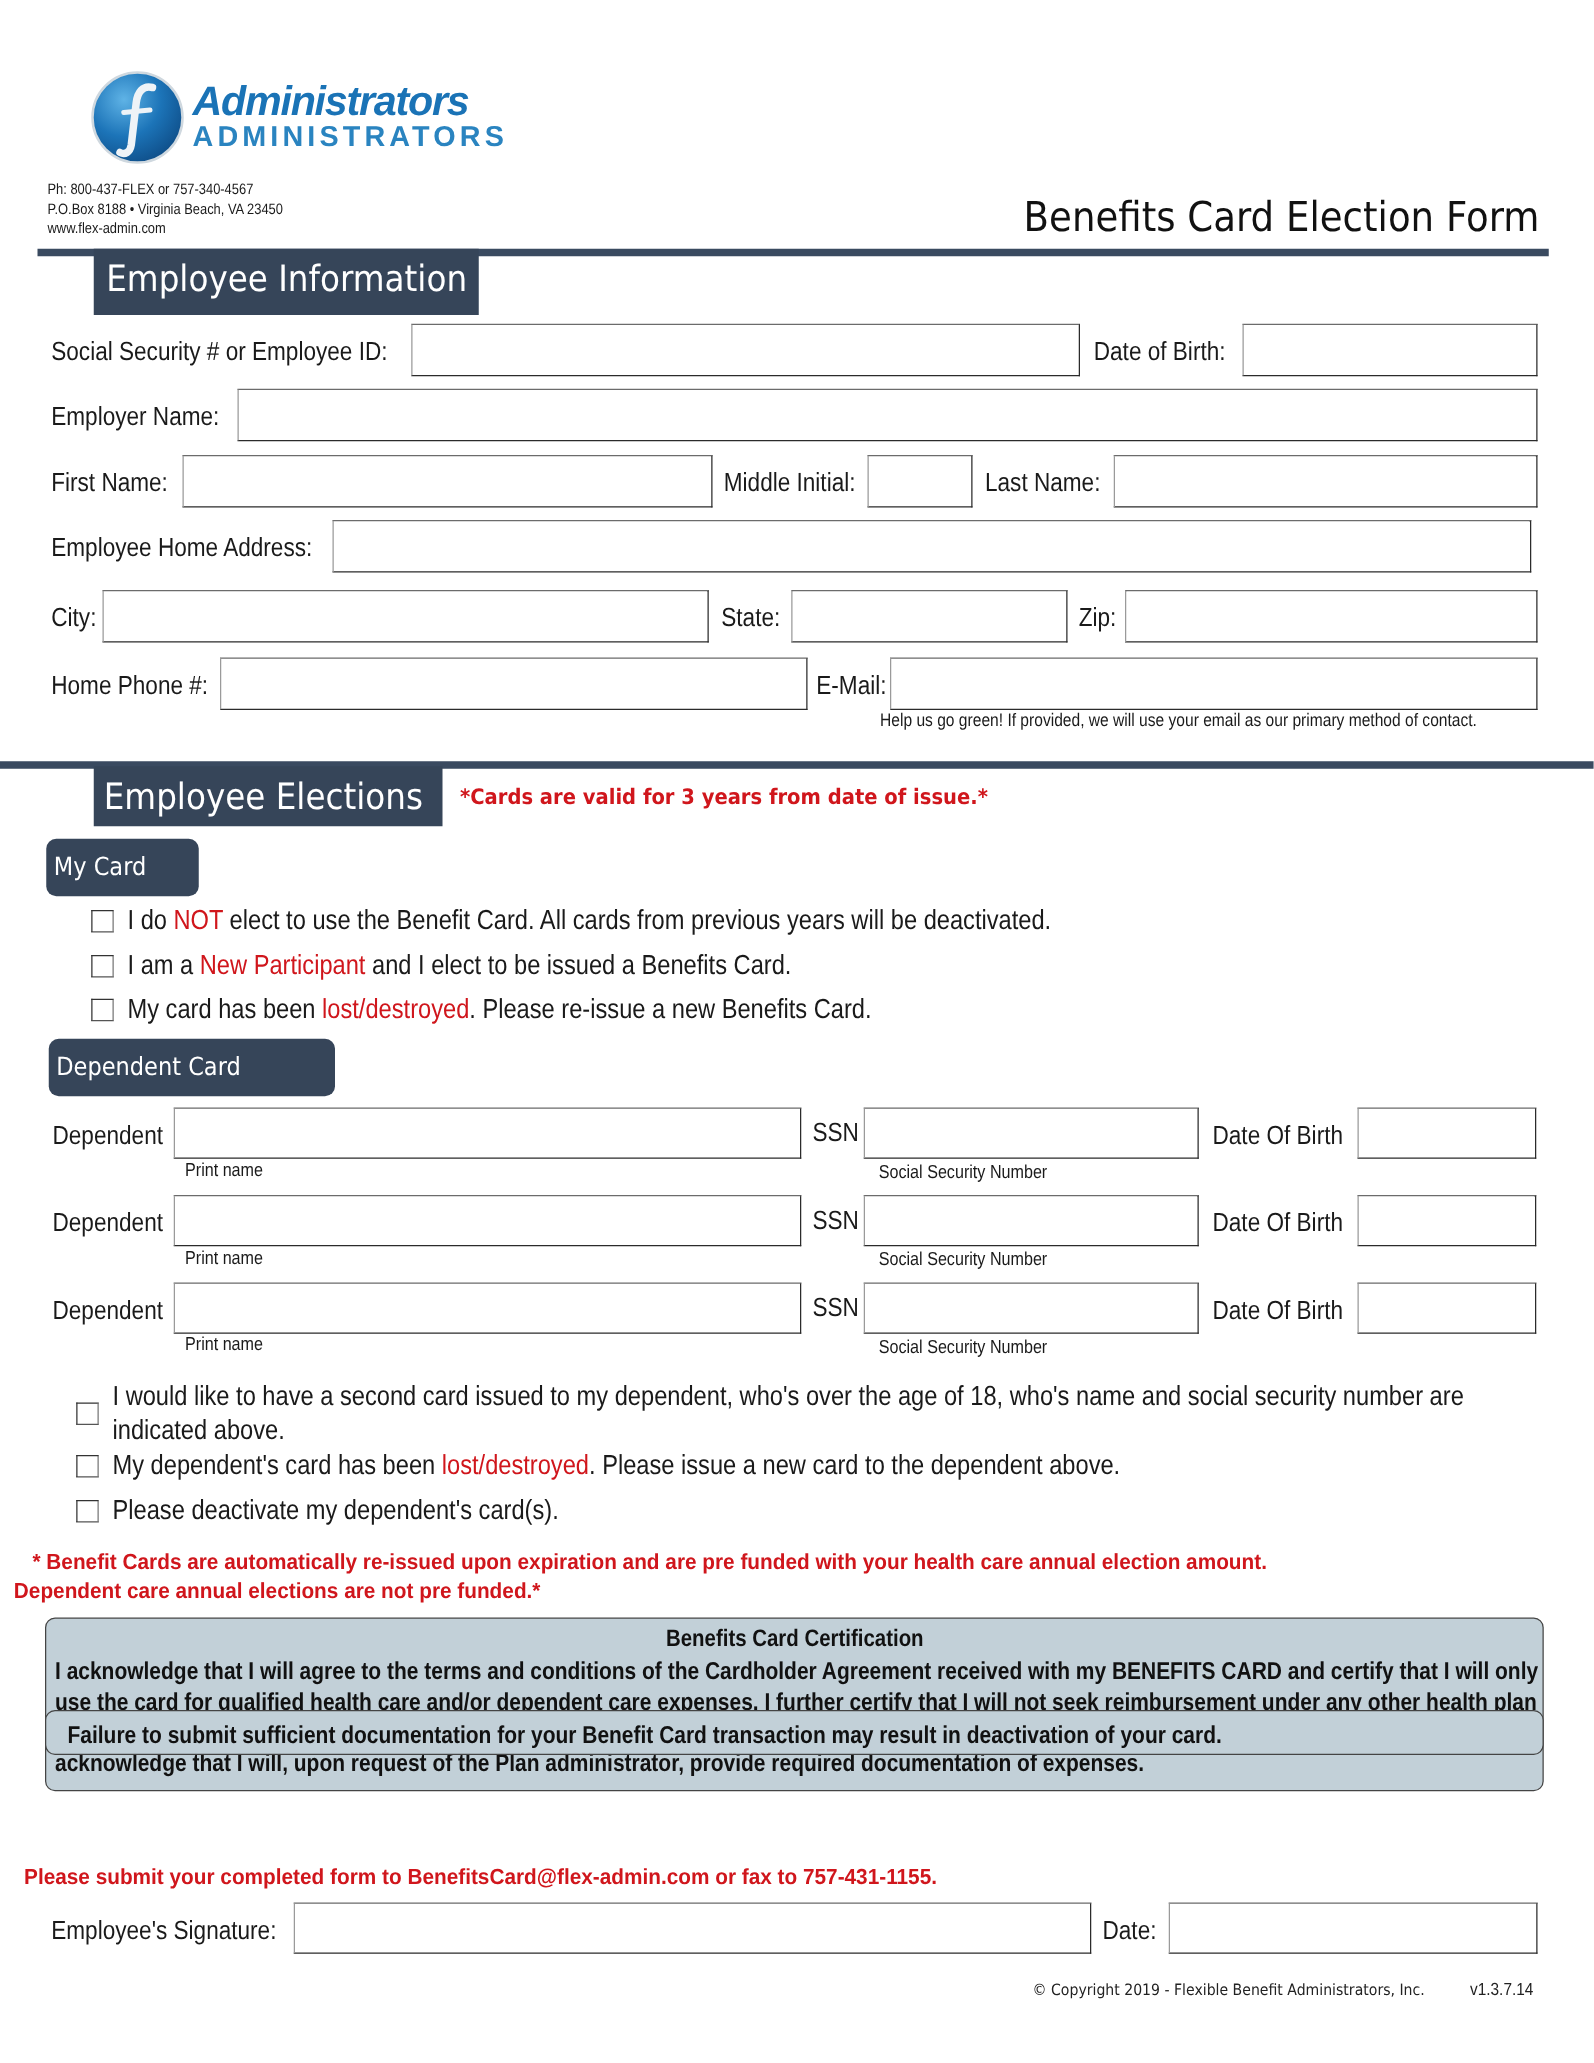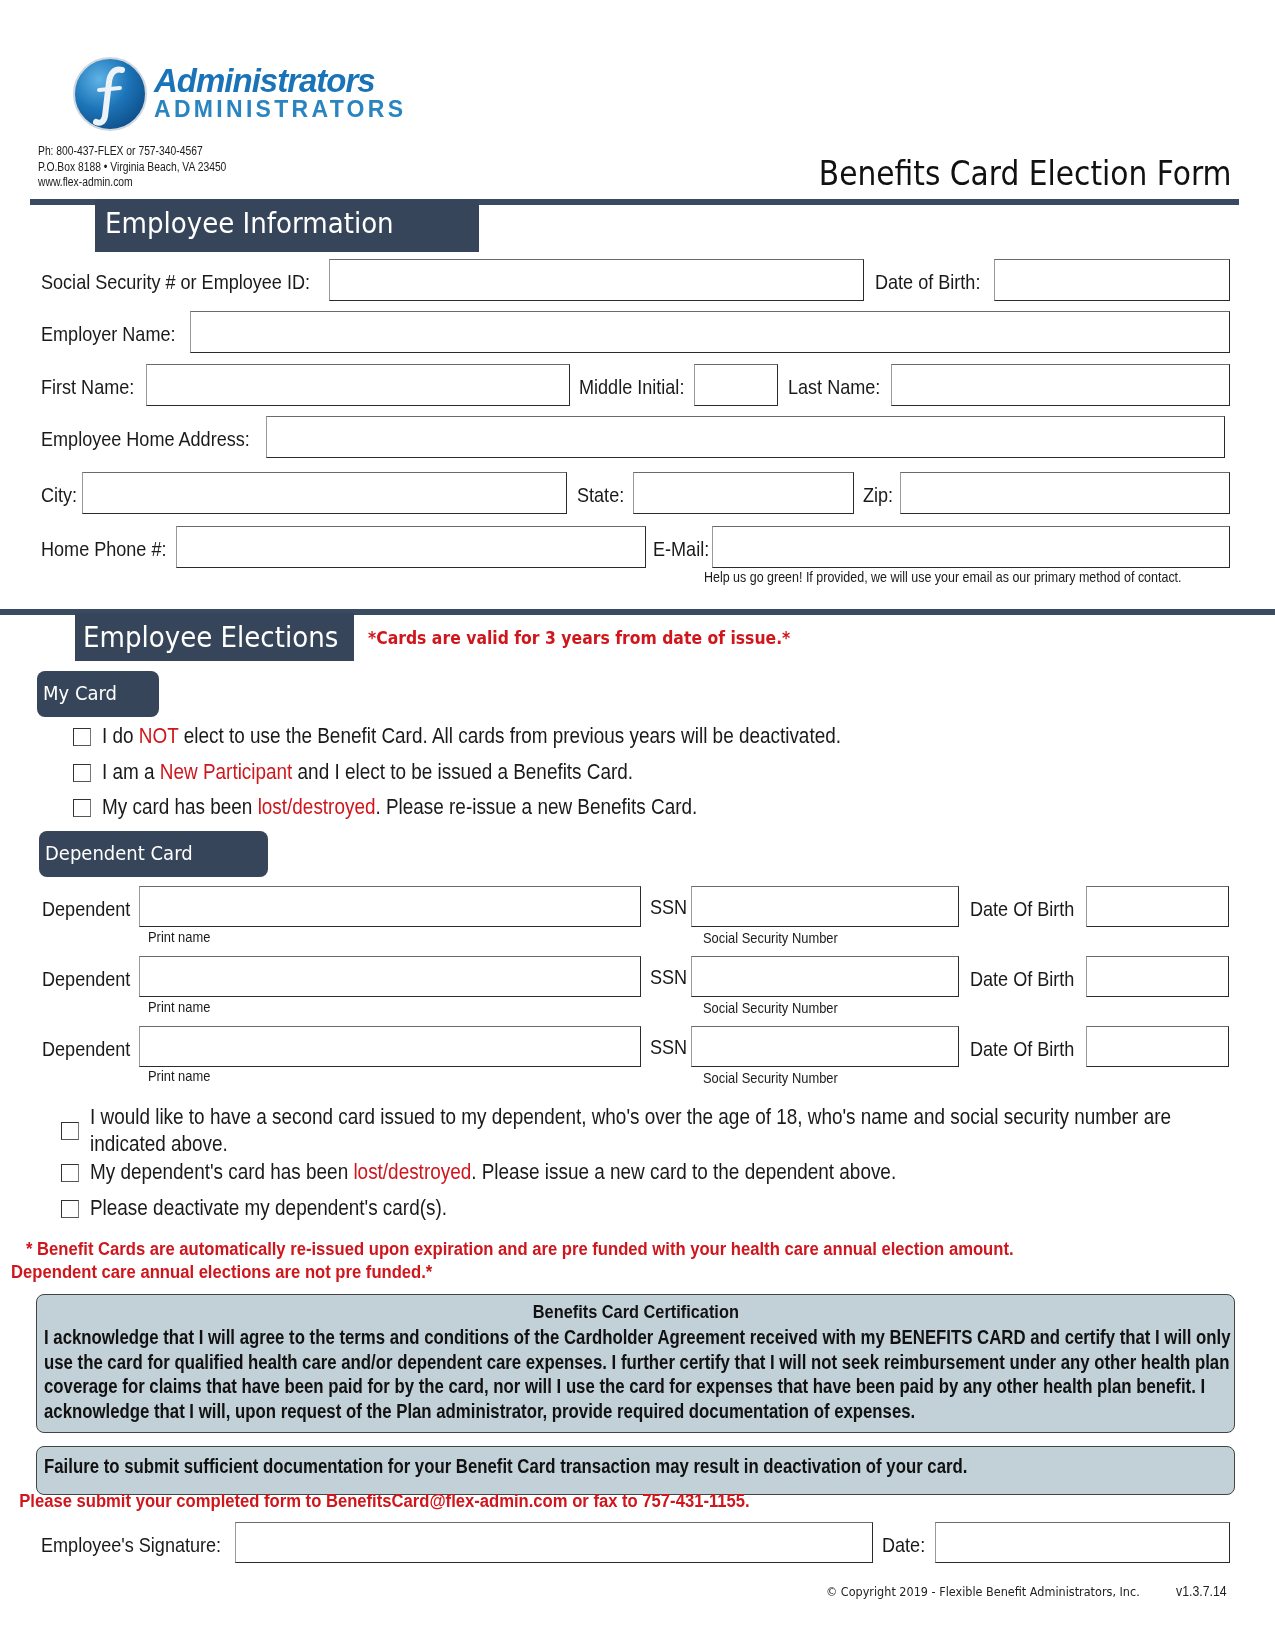--- a/index.html
+++ b/index.html
@@ -44,21 +44,21 @@
   <div class="abs logo-text2" style="left:84px;top:42px;font-weight:bold;">ADMINISTRATORS</div>
 </div>
 
 <div class="small" style="left:38px;top:144px;font-size:12px;">Ph: 800-437-FLEX or 757-340-4567</div>
 <div class="small" style="left:38px;top:160px;font-size:12px;">P.O.Box 8188 • Virginia Beach, VA 23450</div>
 <div class="small" style="left:38px;top:175px;font-size:12px;">www.flex-admin.com</div>
 
 <div class="abs" style="right:43px;top:154px;font-family:'DejaVu Sans',sans-serif;font-size:33px;color:#111;transform:scaleX(0.9);transform-origin:right center;white-space:nowrap;">Benefits Card Election Form</div>
 
 <div class="band" style="top:199px;"></div>
-<div class="tab sq" style="left:75px;top:199px;width:384px;height:53px;line-height:44px;padding-left:10px;margin-left:20px;"><span>Employee Information</span></div>
+<div class="tab sq" style="left:75px;top:199px;width:308px;height:53px;line-height:44px;padding-left:10px;"><span>Employee Information</span></div>
 
 <div class="lbl" style="left:41px;top:271px;">Social Security # or Employee ID:</div>
 <div class="box" style="left:329px;top:259px;width:535px;height:42px;"><input value="" style=""></div>
 <div class="lbl" style="left:875px;top:271px;">Date of Birth:</div>
 <div class="box" style="left:994px;top:259px;width:236px;height:42px;"><input value="" style=""></div>
 
 <div class="lbl" style="left:41px;top:323px;">Employer Name:</div>
 <div class="box" style="left:190px;top:311px;width:1040px;height:42px;"><input value="" style=""></div>
 
 <div class="lbl" style="left:41px;top:376px;">First Name:</div>
@@ -156,21 +156,21 @@
 </div>
 
 <div class="rednote" style="top:1239px;"><span>* Benefit Cards are automatically re-issued upon expiration and are pre funded with your health care annual election amount.</span></div>
 <div class="rednote" style="top:1262px;"><span>Dependent care annual elections are not pre funded.*</span></div>
 
 <div class="certbox" style="top:1294px;height:139px;padding:6px 7px;overflow:hidden;">
   <div style="text-align:center;font-weight:bold;font-size:19px;margin-bottom:2px;"><span style="display:inline-block;transform:scaleX(0.86);">Benefits Card Certification</span></div>
   <div class="certtxt">I acknowledge that I will agree to the terms and conditions of the Cardholder Agreement received with my BENEFITS CARD and certify that I will only use the card for qualified health care and/or dependent care expenses.  I further certify that I will not seek reimbursement under any other health plan coverage for claims that have been paid for by the card, nor will I use the card for expenses that have been paid by any other health plan benefit.  I acknowledge that I will, upon request of the Plan administrator, provide required documentation of expenses.</div>
 </div>
 
-<div class="certbox" style="top:1446px;height:49px;padding:8px 7px;">
+<div class="certbox" style="top:1368px;height:36px;padding:8px 17px;">
   <div class="certtxt" style="line-height:22px;">Failure to submit sufficient documentation for your Benefit Card transaction may result in deactivation of your card.</div>
 </div>
 
 <div class="rednote" style="top:1491px;"><span>Please submit your completed form to BenefitsCard@flex-admin.com or fax to 757-431-1155.</span></div>
 
 <div class="lbl" style="left:41px;top:1534px;">Employee's Signature:</div>
 <div class="box" style="left:235px;top:1522px;width:638px;height:41px;"><input value="" style=""></div>
 <div class="lbl" style="left:882px;top:1534px;">Date:</div>
 <div class="box" style="left:935px;top:1522px;width:295px;height:41px;"><input value="" style=""></div>
 

